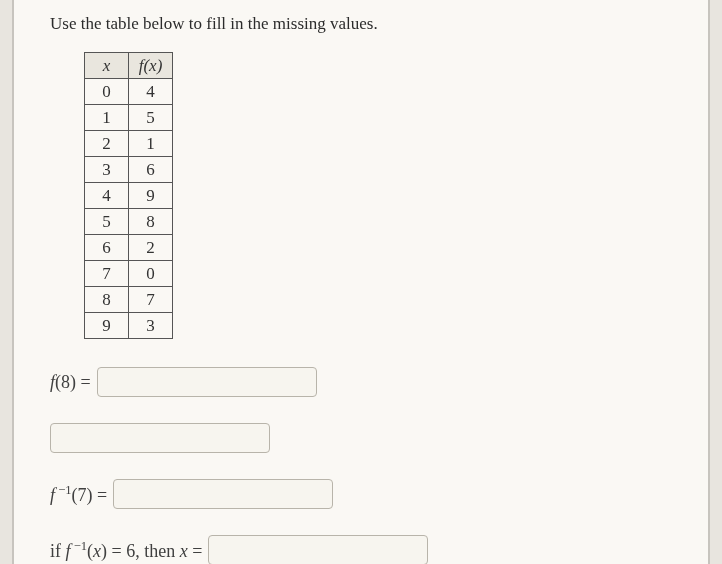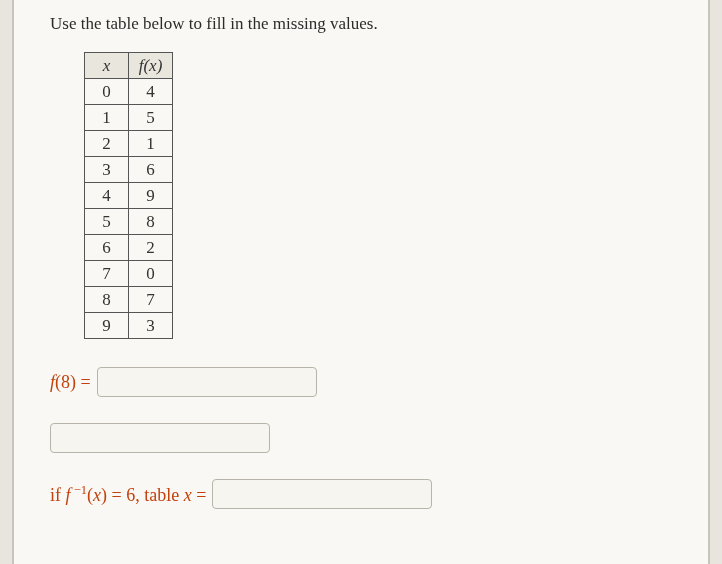--- a/index.html
+++ b/index.html
@@ -55,21 +55,21 @@
     display: flex;
     align-items: center;
     margin-bottom: 26px;
     font-size: 18px;
   }
   .qlabel {
     font-family: 'Times New Roman', serif;
     font-style: italic;
     white-space: nowrap;
     margin-right: 6px;
-    color: #c2410c;
+    color: #404040;
   }
   .qlabel .nrm { font-style: normal; }
   .sup { font-size: 0.7em; vertical-align: super; font-style: normal; }
   .ans {
     border: 1px solid #b8b4aa;
     background: #f7f5ef;
     height: 30px;
     width: 220px;
     border-radius: 4px;
     padding: 2px 6px;
@@ -141,21 +141,25 @@
 
     <div class="qrow">
       <span class="qlabel"><span>f</span><span class="nrm">(8) =</span></span>
       <input class="ans" type="text" value="" style="">
     </div>
 
     <div class="qrow">
       <input class="ans" type="text" value="" style="">
     </div>
 
+    <div class="qrow">
+      <span class="qlabel">f<span class="sup">&nbsp;−1</span><span class="nrm">(7) =</span></span>
+      <input class="ans" type="text" value="" style="">
+    </div>
 
     <div class="qrow">
-      <span class="qlabel"><span class="nrm">if </span>f<span class="sup">&nbsp;−1</span><span class="nrm">(</span>x<span class="nrm">) = 6, table </span>x<span class="nrm"> =</span></span>
+      <span class="qlabel"><span class="nrm">if </span>f<span class="sup">&nbsp;−1</span><span class="nrm">(</span>x<span class="nrm">) = 6, then </span>x<span class="nrm"> =</span></span>
       <input class="ans" type="text" value="" style="">
     </div>
 
   </div>
 
 </div>
 
 </body></html>

